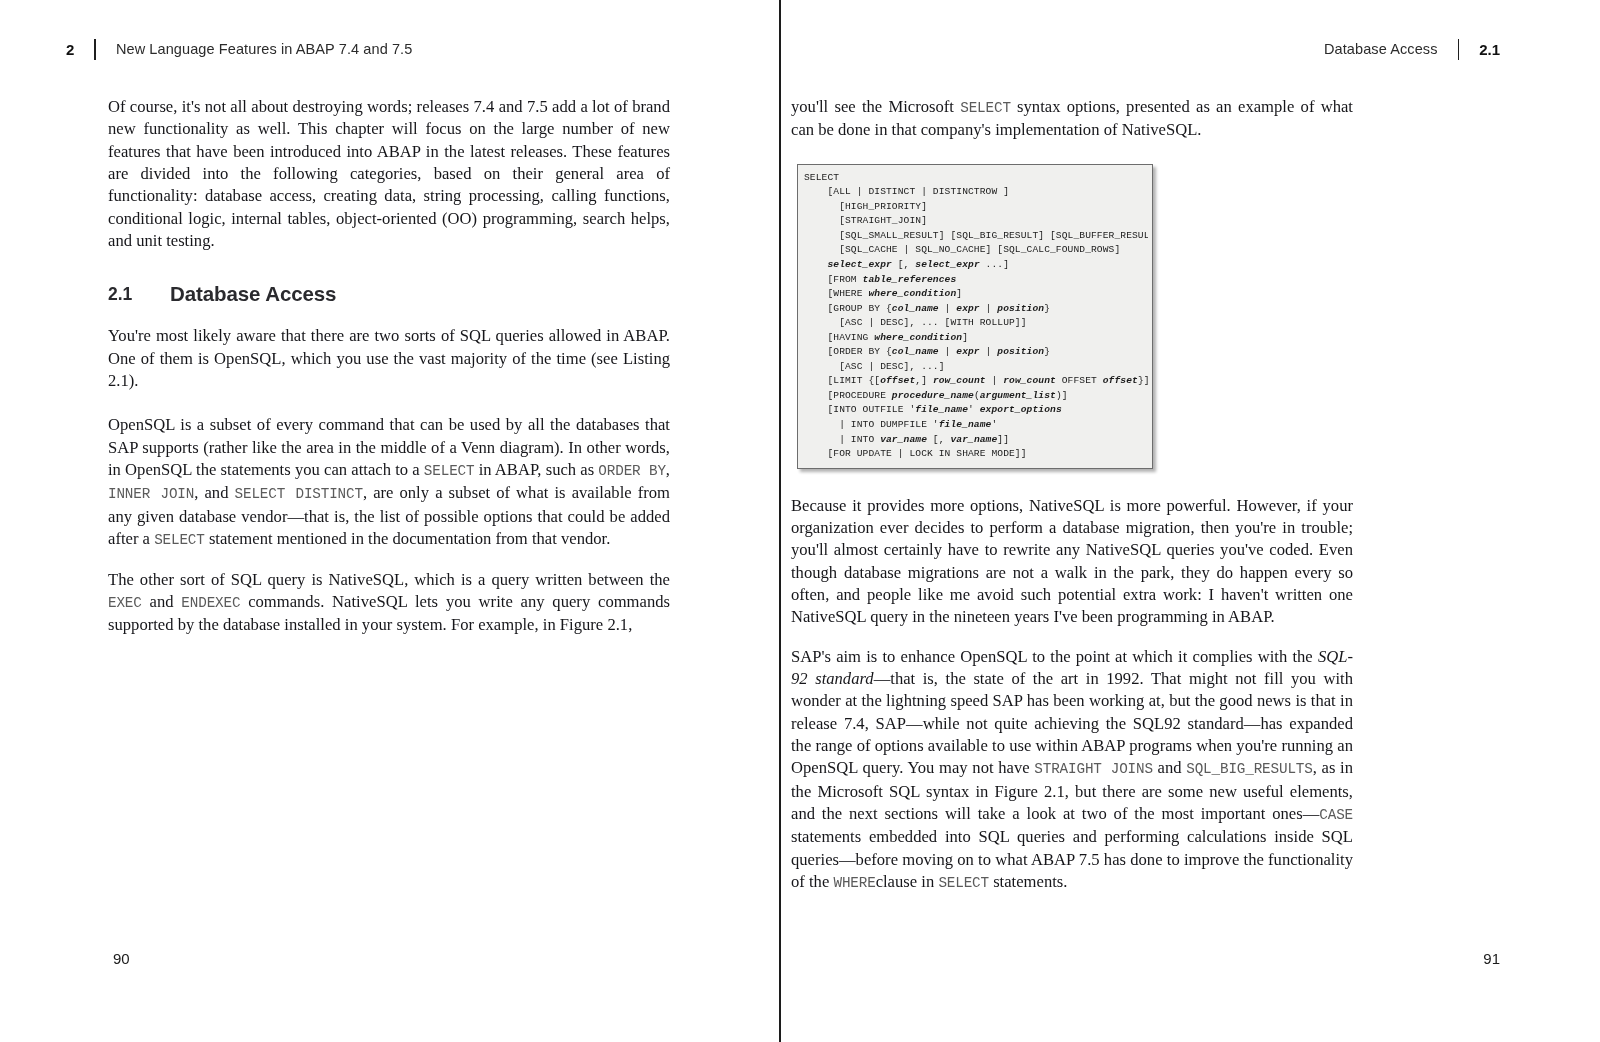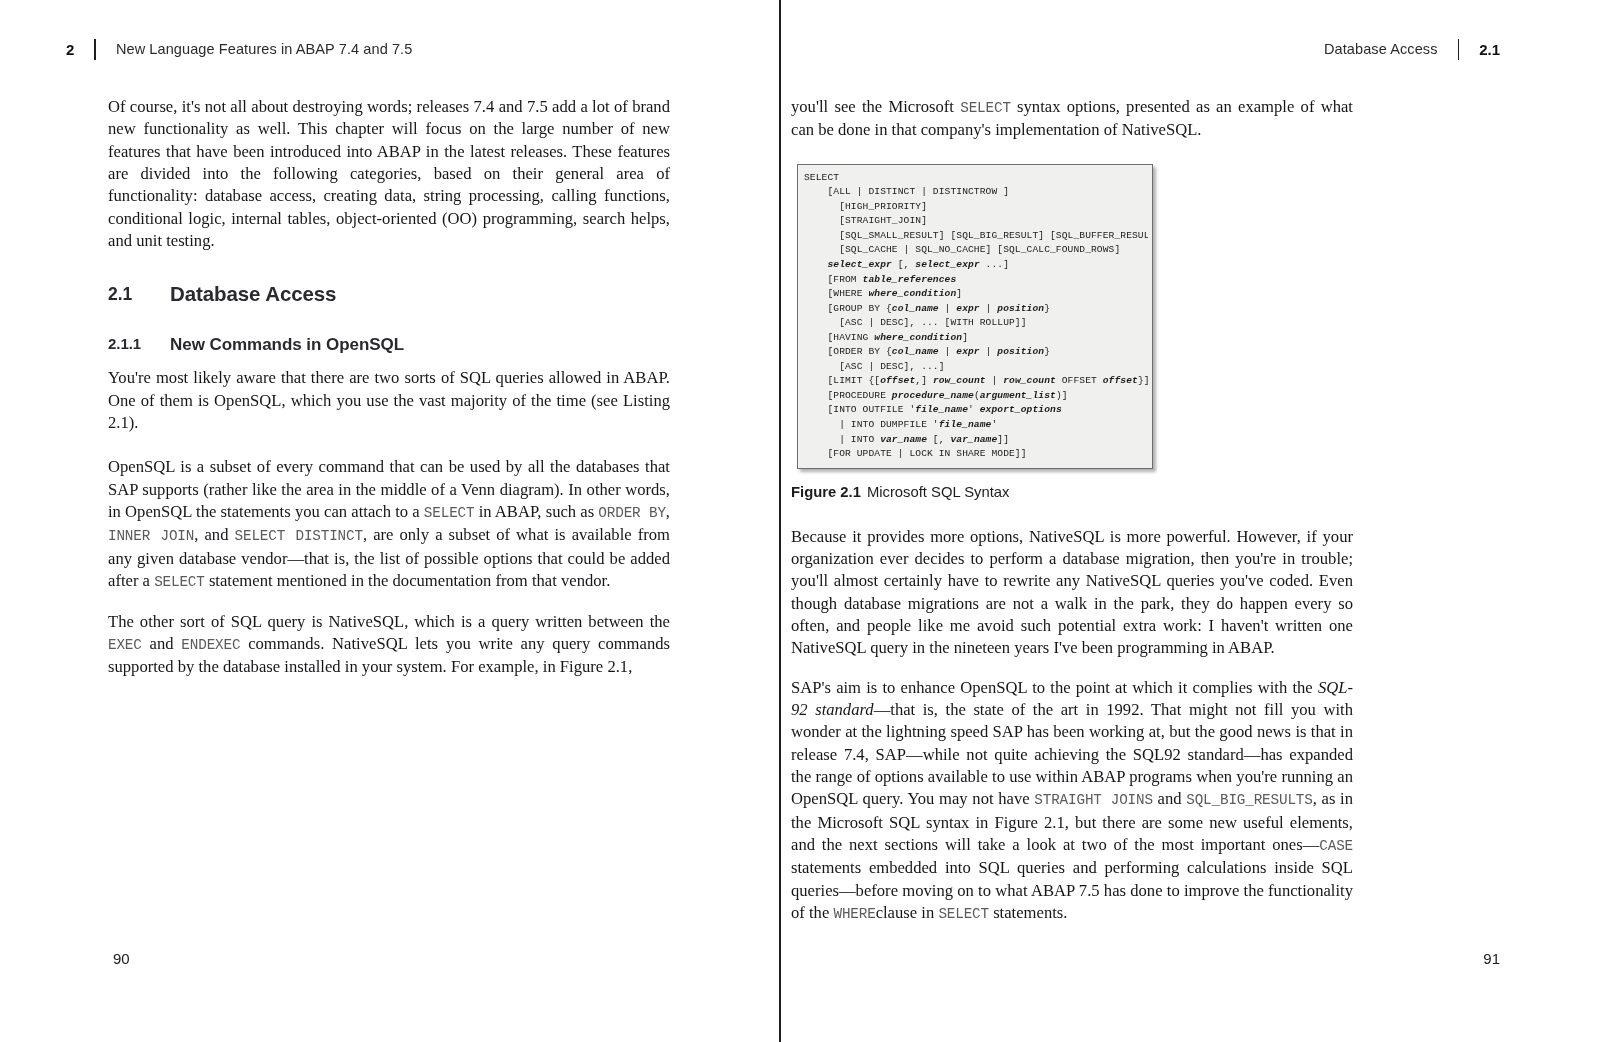--- a/index.html
+++ b/index.html
@@ -186,24 +186,20 @@
     <div class="col">
 
       <p class="body">Of course, it's not all about destroying words; releases 7.4 and 7.5 add a lot of brand new functionality as well. This chapter will focus on the large number of new features that have been introduced into ABAP in the latest releases. These features are divided into the following categories, based on their general area of functionality: database access, creating data, string processing, calling functions, conditional logic, internal tables, object-oriented (OO) programming, search helps, and unit testing.</p>
 
       <h2 class="sec">
         <span class="num">2.1</span>
         <span>Database Access</span>
       </h2>
 
 
-      <h3 class="subsec">
-        <span class="num">2.1.1</span>
-        <span>New Commands in OpenSQL</span>
-      </h3>
 
       <p class="body">You're most likely aware that there are two sorts of SQL queries allowed in ABAP. One of them is OpenSQL, which you use the vast majority of the time (see Listing 2.1).</p>
 
 
 
       <p class="body" style="margin-top:22px;">
         <span>OpenSQL is a subset of every command that can be used by all the databases that SAP supports (rather like the area in the middle of a Venn diagram). In other words, in OpenSQL the statements you can attach to a </span><code class="inl">SELECT</code><span> in ABAP, such as </span><code class="inl">ORDER BY</code><span>, </span><code class="inl">INNER JOIN</code><span>, and </span><code class="inl">SELECT DISTINCT</code><span>, are only a subset of what is available from any given database vendor—that is, the list of possible options that could be added after a </span><code class="inl">SELECT</code><span> statement mentioned in the documentation from that vendor.</span>
       </p>
 
       <p class="body">
@@ -245,23 +241,20 @@
     [ORDER BY {<i>col_name</i> | <i>expr</i> | <i>position</i>}
       [ASC | DESC], ...]
     [LIMIT {[<i>offset</i>,] <i>row_count</i> | <i>row_count</i> OFFSET <i>offset</i>}]
     [PROCEDURE <i>procedure_name</i>(<i>argument_list</i>)]
     [INTO OUTFILE '<i>file_name</i>' <i>export_options</i>
       | INTO DUMPFILE '<i>file_name</i>'
       | INTO <i>var_name</i> [, <i>var_name</i>]]
     [FOR UPDATE | LOCK IN SHARE MODE]]</pre>
       </div>
 
-      <p class="caption fig">
-        <span class="lbl">Figure 2.1</span><span class="txt">Microsoft SQL Syntax</span>
-      </p>
 
       <p class="body" style="margin-top:26px;">Because it provides more options, NativeSQL is more powerful. However, if your organization ever decides to perform a database migration, then you're in trouble; you'll almost certainly have to rewrite any NativeSQL queries you've coded. Even though database migrations are not a walk in the park, they do happen every so often, and people like me avoid such potential extra work: I haven't written one NativeSQL query in the nineteen years I've been programming in ABAP.</p>
 
       <p class="body">
         <span>SAP's aim is to enhance OpenSQL to the point at which it complies with the </span><span class="it">SQL-92 standard</span><span>—that is, the state of the art in 1992. That might not fill you with wonder at the lightning speed SAP has been working at, but the good news is that in release 7.4, SAP—while not quite achieving the SQL92 standard—has expanded the range of options available to use within ABAP programs when you're running an OpenSQL query. You may not have </span><code class="inl">STRAIGHT JOINS</code><span> and </span><code class="inl">SQL_BIG_RESULTS</code><span>, as in the Microsoft SQL syntax in Figure 2.1, but there are some new useful elements, and the next sections will take a look at two of the most important ones—</span><code class="inl">CASE</code><span> statements embedded into SQL queries and performing calculations inside SQL queries—before moving on to what ABAP 7.5 has done to improve the functionality of the </span><code class="inl">WHERE</code><span>clause in </span><code class="inl">SELECT</code><span> statements.</span>
       </p>
 
     </div>
 
     <div class="folio-bottom right">91</div>

